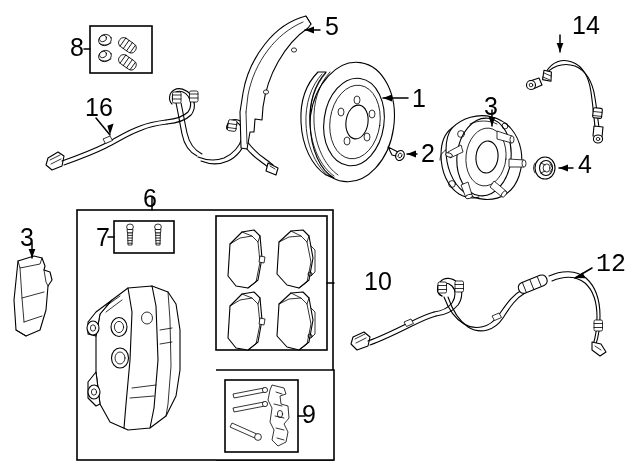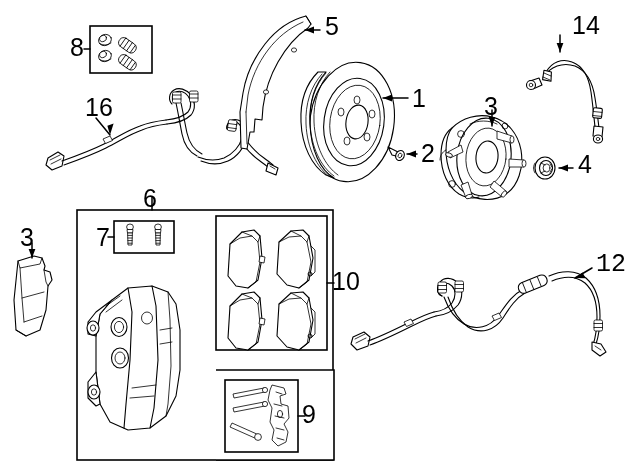--- a/index.html
+++ b/index.html
@@ -491,19 +491,19 @@
 
   <div class="callout" style="left:412px; top:86px;">1</div>
   <div class="callout" style="left:421px; top:141px;">2</div>
   <div class="callout" style="left:484px; top:94px;">3</div>
   <div class="callout" style="left:578px; top:152px;">4</div>
   <div class="callout" style="left:325px; top:14px;">5</div>
   <div class="callout" style="left:143px; top:186px;">6</div>
   <div class="callout" style="left:96px;  top:225px;">7</div>
   <div class="callout" style="left:70px;  top:35px;">8</div>
   <div class="callout" style="left:302px; top:402px;">9</div>
-  <div class="callout" style="left:332px; top:269px;">10</div>
+  <div class="callout" style="left:332px; top:269px;padding-left:32px;">10</div>
   <div class="callout" style="left:20px;  top:225px;">3</div>
   <div class="callout" style="left:596px; top:252px;font-family:Liberation Mono, monospace;">12</div>
   <div class="callout" style="left:85px;  top:95px;">16</div>
   <div class="callout" style="left:572px; top:13px;">14</div>
 
 </div>
 
 </body></html>

